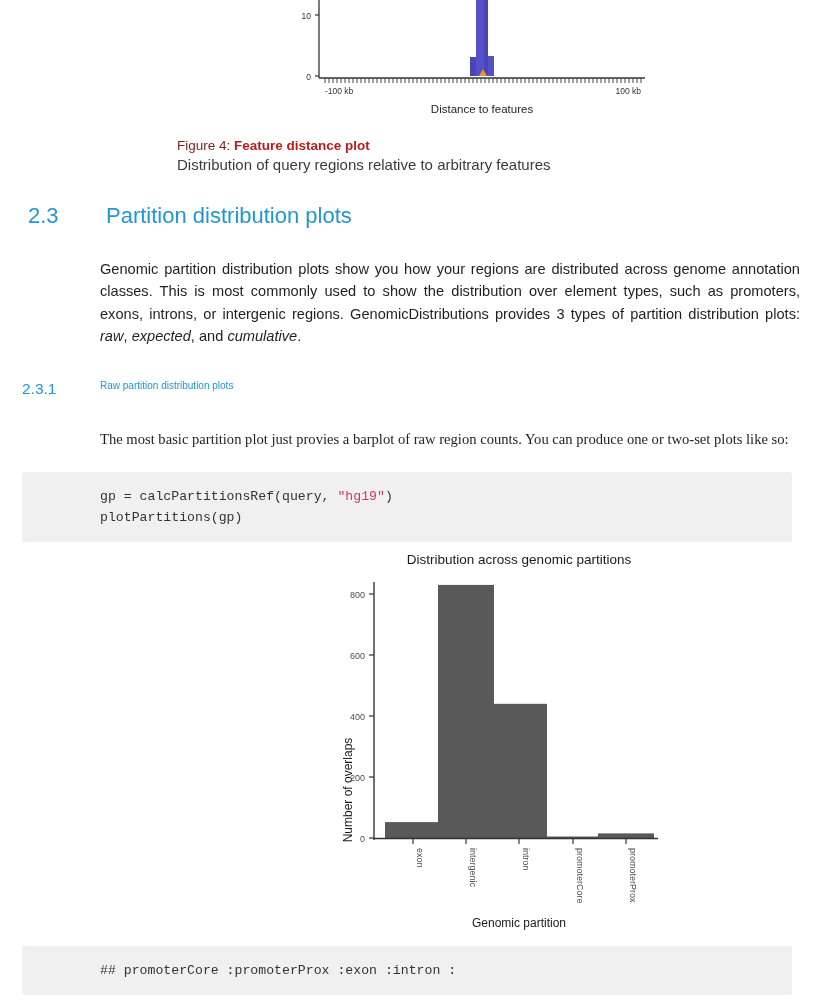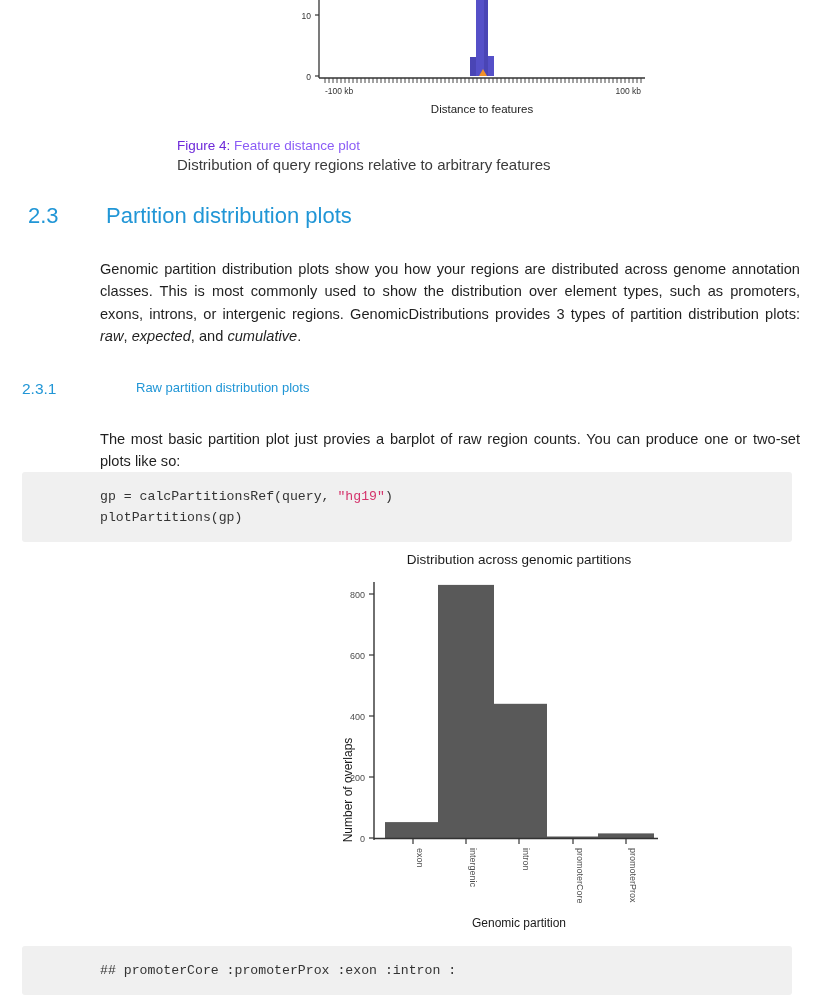--- a/index.html
+++ b/index.html
@@ -8,39 +8,39 @@
     font-family:"Liberation Sans",sans-serif;color:#222;
     overflow:hidden;position:relative;
   }
 
   
   .fig4-wrap{position:absolute;left:12px;top:0;width:814px;height:125px;overflow:hidden;}
   .fig4-svg{position:absolute;left:283px;top:-120px;}
 
   .fig-caption{position:absolute;left:177px;top:138px;width:620px;}
   .fig-caption .line1{font-size:13.5px;color:#3b3b3b;line-height:16px;}
-  .fig-caption .figlabel{color:#6d28d9;text-align:center;}
-  .fig-caption .figlink{color:#8b5cf6;font-weight:normal;}
+  .fig-caption .figlabel{color:#7f1d1d;text-align:center;}
+  .fig-caption .figlink{color:#b91c1c;font-weight:bold;}
   .fig-caption .line2{font-size:15px;color:#3b3b3b;line-height:18px;margin-top:2px;}
 
   
   .h2{position:absolute;left:28px;top:203px;width:790px;}
   .h2 .num{display:inline-block;width:78px;font-size:22px;color:#2196d6;vertical-align:top;}
   .h2 .txt{display:inline-block;font-size:22px;color:#2196d6;vertical-align:top;}
 
   .h3{position:absolute;left:22px;top:380px;width:790px;}
   .h3 .num{display:inline-block;width:78px;font-size:15.5px;color:#2196d6;vertical-align:top;}
-  .h3 .txt{display:inline-block;font-size:13px;color:#2196d6;vertical-align:top;margin-left:36px;}
+  .h3 .txt{display:inline-block;font-size:10px;color:#2196d6;vertical-align:top;}
 
   
   .para{position:absolute;left:100px;width:700px;font-size:14.6px;line-height:22.6px;
         color:#1f1f1f;text-align:justify;}
   .para em{font-style:italic;}
   #para-1{top:243px;}
-  #para-2{top:413px;}
+  #para-2{top:413px;font-family:Liberation Serif, serif;}
 
   
   .codeblock{position:absolute;left:22px;width:770px;background:#f0f0f0;border-radius:3px;}
   .codeblock pre{
     margin:0;padding:14px 0 14px 78px;
     font-family:"Liberation Mono","DejaVu Sans Mono",monospace;
     font-size:13.2px;line-height:21px;color:#333;white-space:pre;
   }
   .codeblock .str{color:#d4336b;}
   #code-1{top:472px;}

